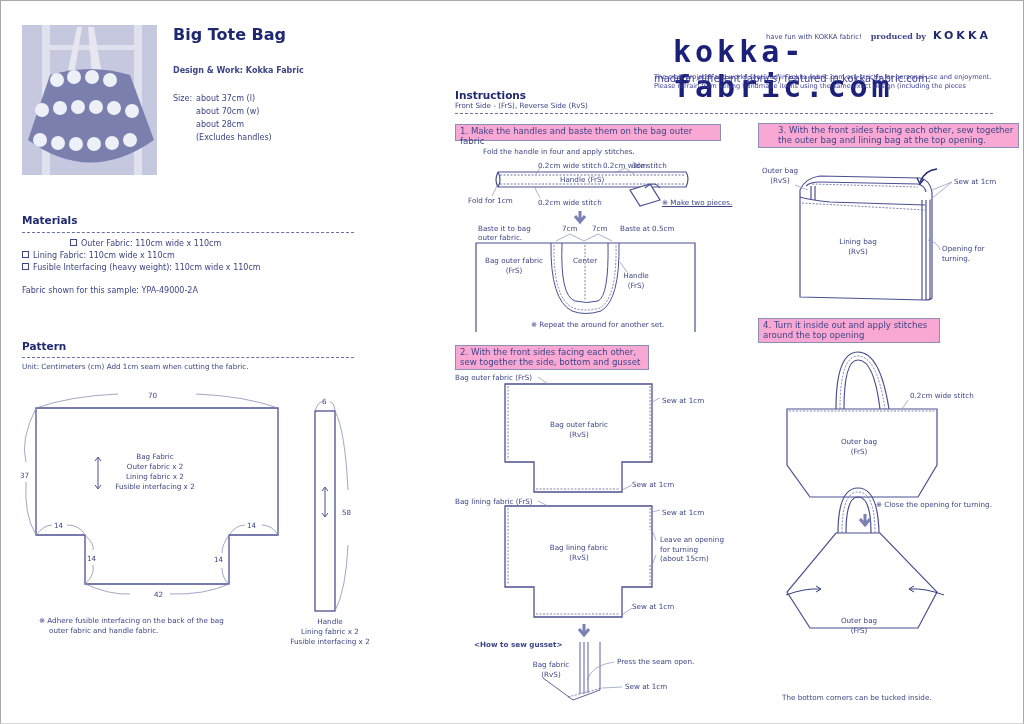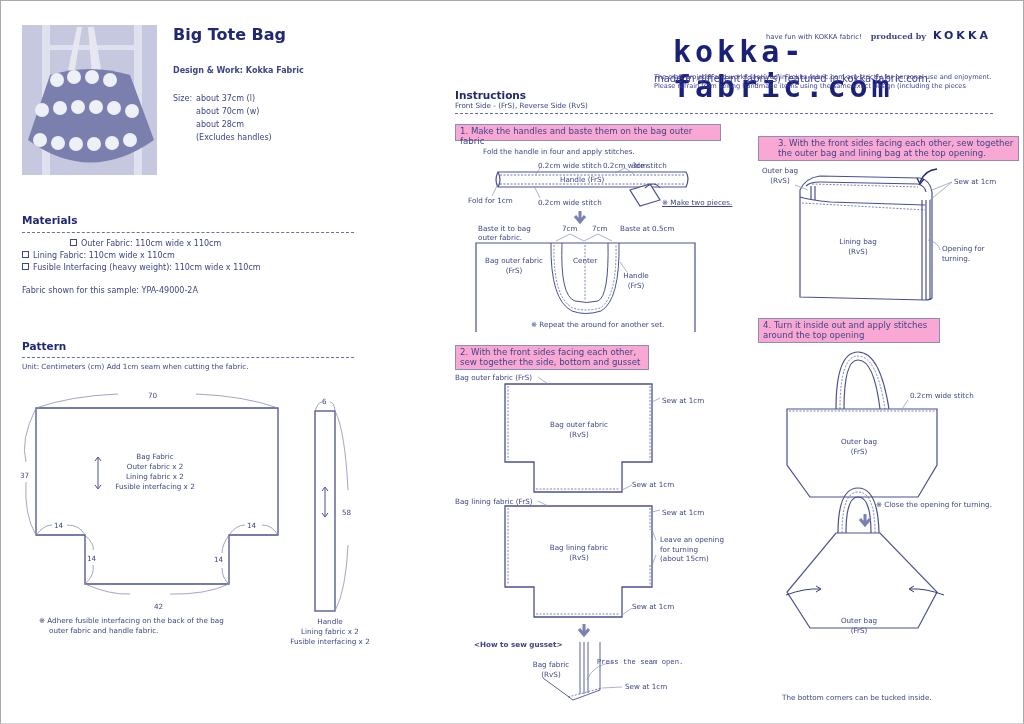--- a/index.html
+++ b/index.html
@@ -129,21 +129,21 @@
       <path d="M322 513 L325 517 L328 513"></path>
   </g>
 </svg>
 
 <div class="abs t-sm" style="left:148px;top:391px;">70</div>
 <div class="abs t-sm" style="left:20px;top:471px;">37</div>
 <div class="abs t-sm" style="left:54px;top:521px;">14</div>
 <div class="abs t-sm" style="left:247px;top:521px;">14</div>
 <div class="abs t-sm" style="left:87px;top:554px;">14</div>
 <div class="abs t-sm" style="left:214px;top:555px;">14</div>
-<div class="abs t-sm" style="left:154px;top:590px;margin-top:12px;">42</div>
+<div class="abs t-sm" style="left:154px;top:590px;">42</div>
 
 <div class="abs t-sm center" style="left:100px;top:452px;width:110px;">
   <div>Bag Fabric</div>
   <div>Outer fabric x 2</div>
   <div>Lining fabric x 2</div>
   <div>Fusible interfacing x 2</div>
 </div>
 
 <div class="abs t-sm" style="left:322px;top:397px;">6</div>
 <div class="abs t-sm" style="left:342px;top:508px;">58</div>
@@ -294,24 +294,24 @@
   <div>Leave an opening</div>
   <div>for turning</div>
   <div>(about 15cm)</div>
 </div>
 <div class="abs t-sm" style="left:632px;top:602px;">Sew at 1cm</div>
 <div class="abs t-sm" style="left:474px;top:640px;font-weight:bold;">&lt;How to sew gusset&gt;</div>
 <div class="abs t-sm center" style="left:528px;top:660px;width:46px;line-height:10px;">
   <div>Bag fabric</div>
   <div>(RvS)</div>
 </div>
-<div class="abs t-sm" style="left:597px;top:657px;font-family:Liberation Mono, monospace;">Press the seam open.</div>
+<div class="abs t-sm" style="left:617px;top:657px;">Press the seam open.</div>
 <div class="abs t-sm" style="left:625px;top:682px;">Sew at 1cm</div>
 
-<div class="stepbox" style="left:758px;top:136px;width:236px;height:19px;padding-left:19px;">
+<div class="stepbox" style="left:758px;top:123px;width:236px;height:19px;padding-left:19px;">
   <div>3. With the front sides facing each other, sew together</div>
   <div>the  outer bag and lining bag at the top opening.</div>
 </div>
 
 <svg width="1024" height="724">
   <g stroke="#4a5090" stroke-width="1.2" fill="none">
     <path d="M800 190 Q805 178 820 176 L920 178 Q930 180 932 192 L932 298 Q930 300 925 300 L800 297 Z"></path>
     <path d="M800 197 Q810 200 830 202 L925 205"></path>
     <path d="M806 186 Q810 182 820 182 L918 184 Q925 186 926 192"></path>
     <path d="M922 200 L922 300"></path>

